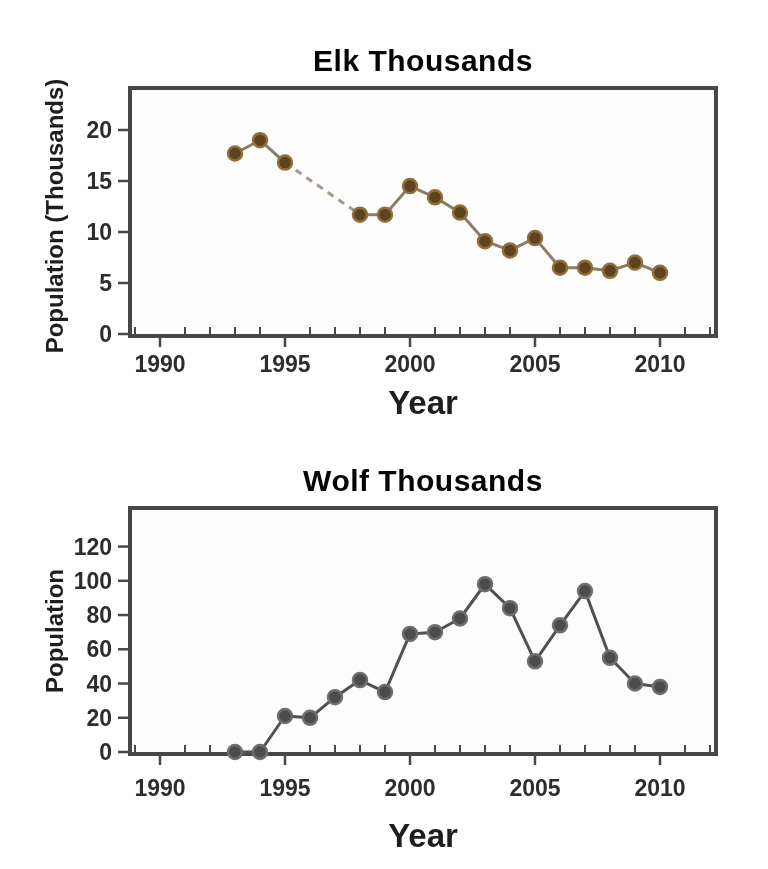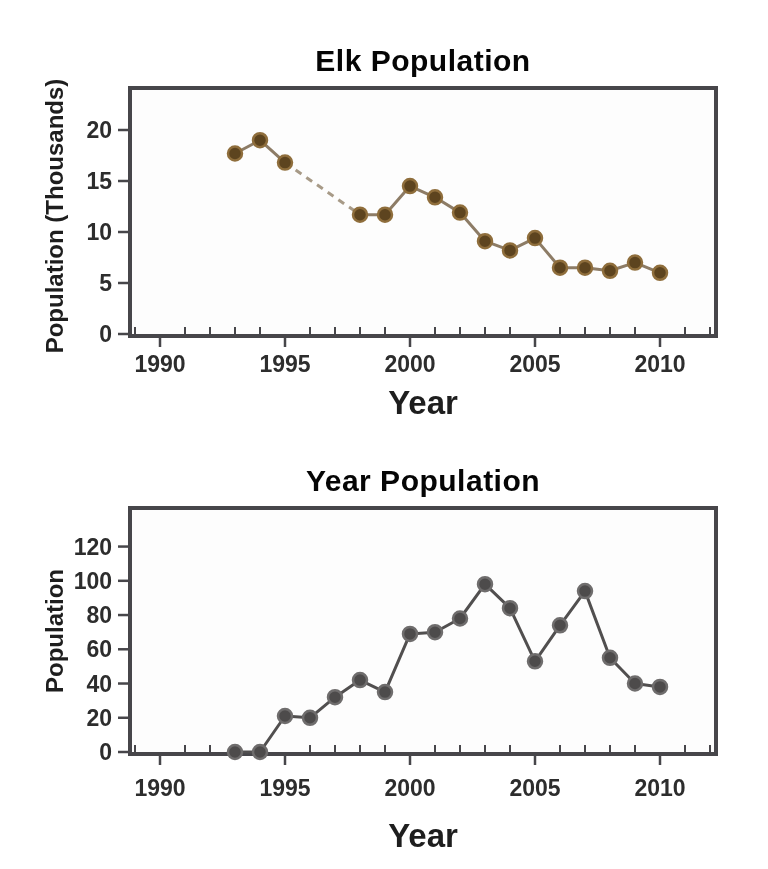--- a/index.html
+++ b/index.html
@@ -29,27 +29,27 @@
     color: #1e1e1e;
     transform: translate(-50%, -50%) rotate(-90deg);
   }
   svg { position: absolute; left: 0; top: 0; }
 </style>
 </head>
 <body>
 
 <div class="stage">
 
-  <div class="chart-title" style="top: 44px;">Elk Population</div>
+  <div class="chart-title" style="top: 44px;">Elk Thousands</div>
 
   <div class="y-axis-title" style="left: 55px; top: 216px;">Population (Thousands)</div>
 
   <div class="x-axis-title" style="top: 384px;">Year</div>
 
-  <div class="chart-title" style="top: 464px;">Year Population</div>
+  <div class="chart-title" style="top: 464px;">Wolf Thousands</div>
 
   <div class="y-axis-title" style="left: 55px; top: 631px;">Population</div>
 
   <div class="x-axis-title" style="top: 817px;">Year</div>
 
   <svg id="plots" width="768" height="869" viewBox="0 0 768 869">
       <rect x="130" y="88" width="586" height="248" fill="#fdfdfd" stroke="#47464a" stroke-width="4"></rect>
       <line x1="135" y1="334" x2="135" y2="327" stroke="#47464a" stroke-width="2"></line>
       <line x1="185" y1="334" x2="185" y2="327" stroke="#47464a" stroke-width="2"></line>
       <line x1="210" y1="334" x2="210" y2="327" stroke="#47464a" stroke-width="2"></line>

